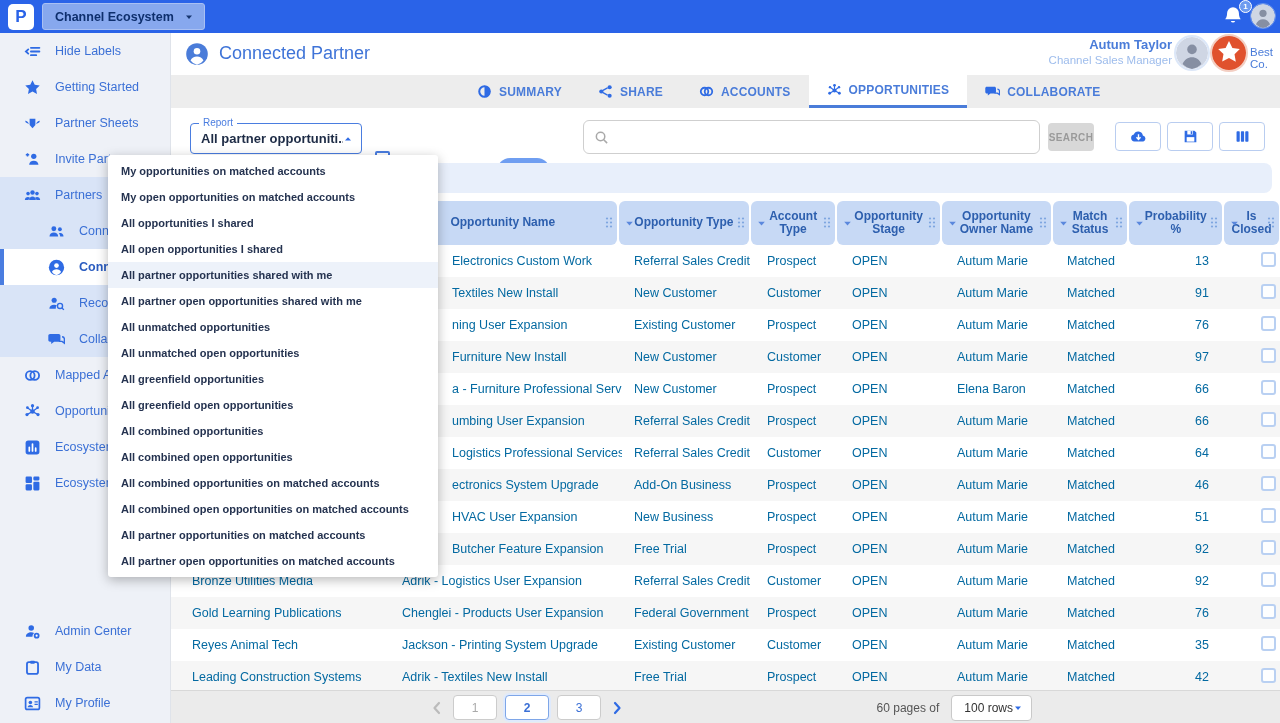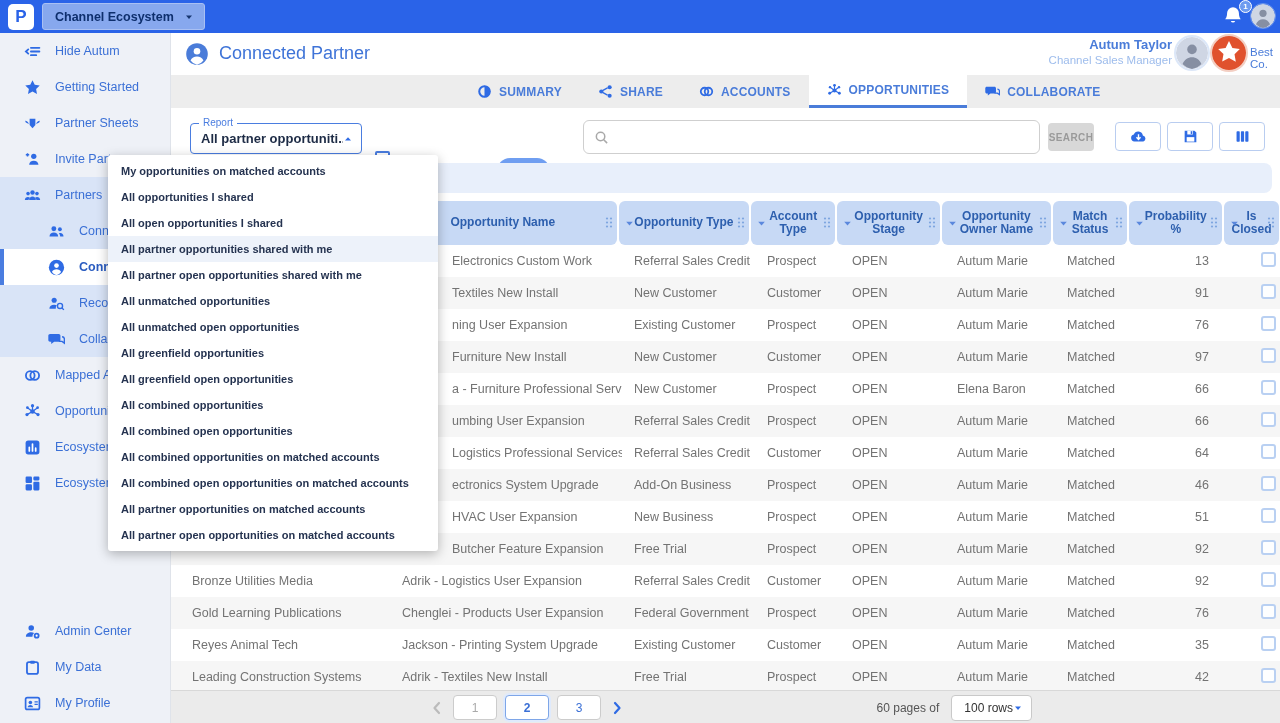--- a/index.html
+++ b/index.html
@@ -96,21 +96,21 @@
     border-radius:8px; }
 
   
   .table { position:absolute; left:0; top:164px; right:0; bottom:33px; overflow:hidden; }
   .thead { display:flex; margin-top:4px; height:44px; padding-left:9px; }
   .th { position:relative; display:flex; align-items:center; justify-content:center; text-align:center;
     background:#c7d9f5; border-radius:6px; margin:0 1px; color:#2d5fae; font-size:12px;
     font-weight:bold; line-height:1.1; padding:0 14px; cursor:pointer; }
   .th .caret { position:absolute; left:5px; top:50%; margin-top:-5px; width:11px; height:11px; color:#5b88dd; }
   .th .dots { position:absolute; right:4px; top:50%; margin-top:-7px; width:8px; height:13px; color:#7ea6e0; }
-  .tr { display:flex; align-items:center; height:32px; padding-left:9px; font-size:12.5px; color:#737373; }
+  .tr { display:flex; align-items:center; height:32px; padding-left:9px; font-size:12.5px; color:#0369a1; }
   .tr:nth-child(even) { background:#f6f6f6; }
   .td { padding:0 12px; white-space:nowrap; overflow:hidden; }
   .td.shifted { padding-left:62px; }
   .col-account { width:210px; } .col-name { width:232px; } .col-type { width:133px; }
   .col-account_type { width:85px; } .col-stage { width:105px; } .col-owner { width:110px; }
   .col-match { width:76px; } .col-probability { width:94px; }
   .col-is_closed { width:55px; }
   .td.col-probability { text-align:right; padding-right:16px; }
   .cb { display:inline-block; width:15px; height:15px; border:2px solid #b9d0f2; border-radius:3px;
     background:#fdfeff; margin-left:24px; cursor:pointer; }
@@ -177,21 +177,21 @@
 
 <div class="sidebar">
   <div id="sidebar-nav">
       <div class="side-item">
         <span class="icon">
           <svg viewBox="0 0 16 16" fill="none" stroke="currentColor" stroke-width="1.7" stroke-linecap="round">
             <path d="M6.5 4.5h8M6.5 8h8M6.5 11.5h5"></path>
             <path d="M4 6 1.8 8 4 10"></path>
           </svg>
         </span>
-        <span>Hide Autum</span>
+        <span>Hide Labels</span>
       </div>
       <div class="side-item">
         <span class="icon">
           <svg viewBox="0 0 16 16" fill="currentColor">
             <path d="M8 1.2l2.1 4.2 4.7.7-3.4 3.3.8 4.6L8 11.8 3.8 14l.8-4.6L1.2 6.1l4.7-.7z"></path>
           </svg>
         </span>
         <span>Getting Started</span>
       </div>
       <div class="side-item">
@@ -830,20 +830,21 @@
               <path d="M3.2 5.5h9.6L8 11z"></path>
             </svg>
           </span>
       </div>
     </div>
   </div>
 </div>
 
 <div class="menu" id="report-menu">
     <div class="menu-item">My opportunities on matched accounts</div>
+    <div class="menu-item">My open opportunities on matched accounts</div>
     <div class="menu-item">All opportunities I shared</div>
     <div class="menu-item">All open opportunities I shared</div>
     <div class="menu-item selected">All partner opportunities shared with me</div>
     <div class="menu-item">All partner open opportunities shared with me</div>
     <div class="menu-item">All unmatched opportunities</div>
     <div class="menu-item">All unmatched open opportunities</div>
     <div class="menu-item">All greenfield opportunities</div>
     <div class="menu-item">All greenfield open opportunities</div>
     <div class="menu-item">All combined opportunities</div>
     <div class="menu-item">All combined open opportunities</div>

